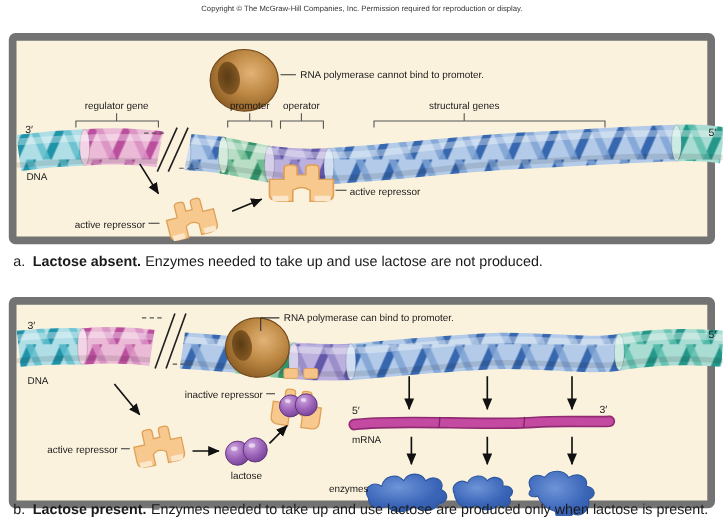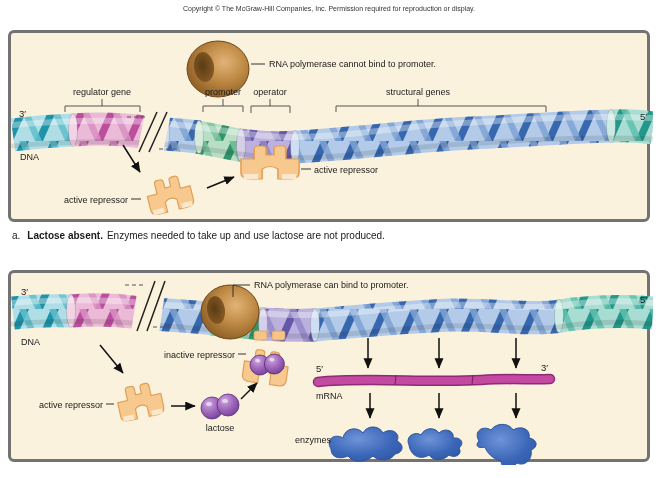--- a/index.html
+++ b/index.html
@@ -1,25 +1,25 @@
 <!DOCTYPE html>
 <html><head>
 <meta charset="utf-8">
 <style>
   html,body{margin:0;padding:0;background:#fff;}
   .page{position:relative;width:658px;height:478px;background:#fff;
         font-family:"Liberation Sans",sans-serif;overflow:hidden;}
   .copyright{position:absolute;top:5px;left:0;width:658px;text-align:center;
              font-size:7px;color:#333;}
   .panel{position:absolute;left:8px;width:642px;height:192px;background:#FBF2DD;
-         border:3px solid #737373;border-radius:6px;box-sizing:border-box;}
+         border:7px solid #737373;border-radius:6px;box-sizing:border-box;}
   .panel-a{top:30px;}
   .panel-b{top:270px;}
   .panel svg{position:absolute;left:0;top:0;}
-  .caption{position:absolute;left:12px;font-size:10px;color:#1a1a1a;white-space:nowrap;}
+  .caption{position:absolute;left:12px;font-size:13px;color:#1a1a1a;white-space:nowrap;}
   .caption-a{top:230px;}
   .caption-b{top:455px;}
   .cap-prefix{margin-right:7px;}
   .cap-bold{font-weight:bold;margin-right:4px;}
   svg text{font-family:"Liberation Sans",sans-serif;font-size:9px;fill:#1a1a1a;}
   svg text.prime{font-size:9.5px;}
   .defs-holder{position:absolute;width:0;height:0;overflow:hidden;}
 </style>
 </head>
 <body>
@@ -274,14 +274,17 @@
       <text x="320" y="170" text-anchor="end">enzymes</text>
 
       <path d="M95,131 L103,131" stroke="#333" stroke-width="1"></path>
       <text x="92" y="135" text-anchor="end">active repressor</text>
       <path d="M227,81 L235,81" stroke="#333" stroke-width="1"></path>
       <text x="224" y="85" text-anchor="end">inactive repressor</text>
       <text x="209" y="158" text-anchor="middle">lactose</text>
     </svg>
   </div>
 
+  <div class="caption caption-b">
+    <span class="cap-prefix">b.</span><span class="cap-bold">Lactose present.</span><span>Enzymes needed to take up and use lactose are produced only when lactose is present.</span>
+  </div>
 
 </div>
 
 </body></html>

